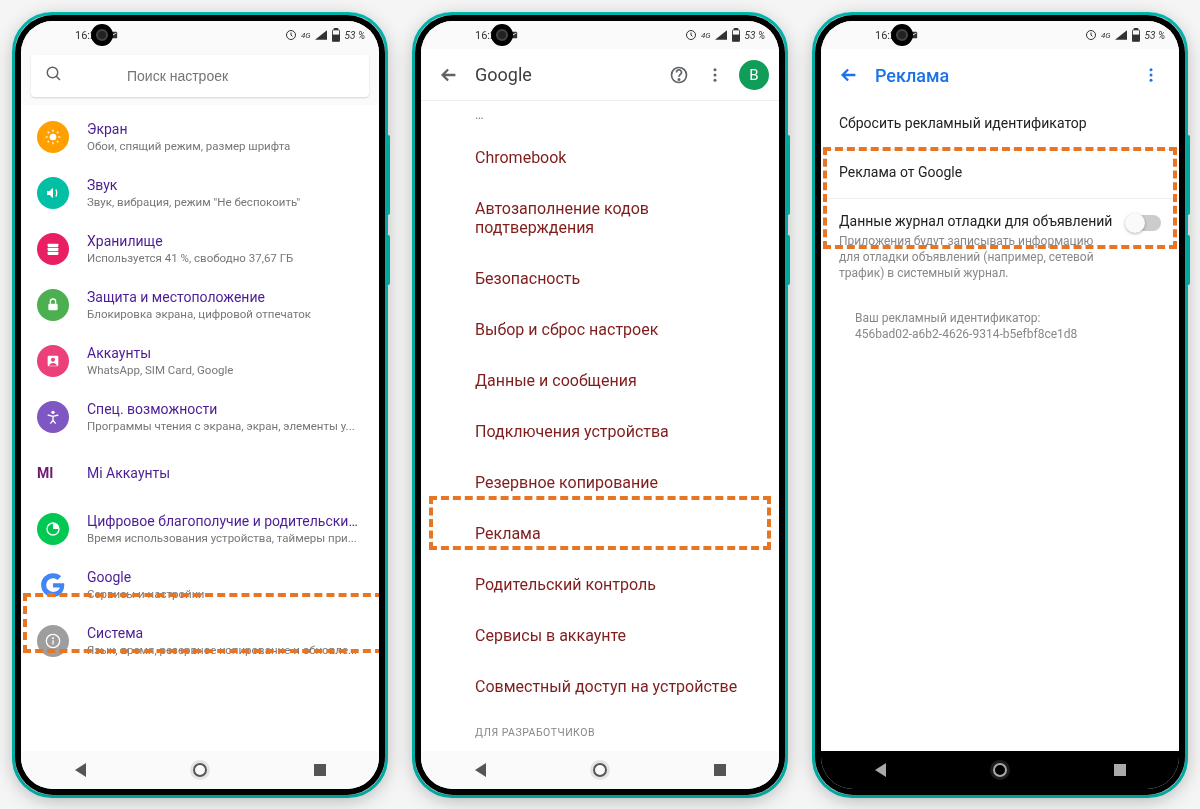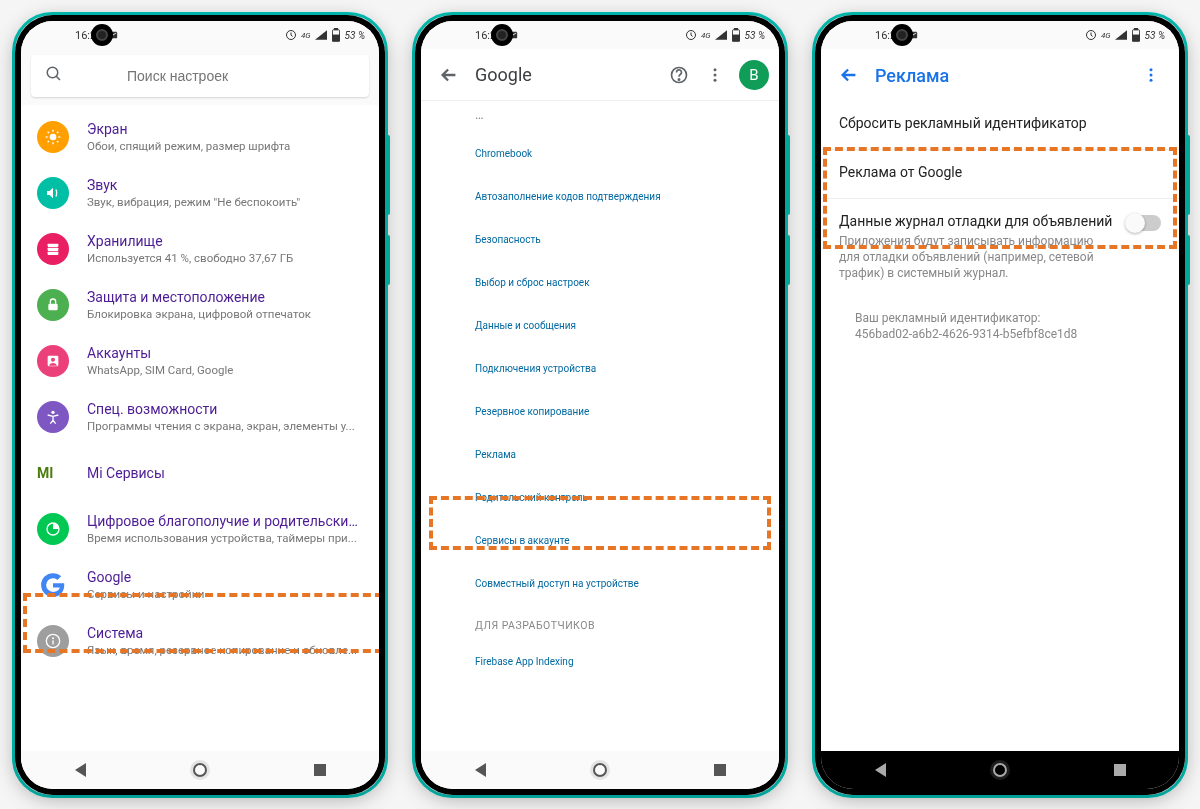--- a/index.html
+++ b/index.html
@@ -115,21 +115,21 @@
   }
   .setting-text { flex: 1; overflow: hidden; }
   .setting-title { font-size: 14px; color: #4c1d95; line-height: 1.3; white-space: nowrap; overflow: hidden; text-overflow: ellipsis;}
   .setting-sub { font-size: 11.5px; color: #777; line-height: 1.3; white-space: nowrap; overflow: hidden; text-overflow: ellipsis;}
   .ic-display { background: #ffa000; }
   .ic-sound { background: #00bfa5; }
   .ic-storage { background: #e91e63; }
   .ic-security { background: #4caf50; }
   .ic-accounts { background: #ec407a; }
   .ic-access { background: #7e57c2; }
-  .mi-logo { color: #4d7c0f; font-weight: bold; font-size: 14px; width: 32px; text-align: left; margin-right: 18px;}
+  .mi-logo { color: #701a75; font-weight: bold; font-size: 14px; width: 32px; text-align: left; margin-right: 18px;}
   .ic-wellbeing { background: #00c853; }
   .ic-google { background: #fff; border: none; }
   .ic-system { background: #9e9e9e; }
 
   
   .header2 {
     height: 52px;
     display: flex;
     align-items: center;
     padding: 0 10px;
@@ -137,22 +137,22 @@
     border-bottom: 1px solid #eee;
   }
   .back-btn { width: 36px; display: flex; align-items: center; justify-content: center; color: #5f6368;}
   .header-title { font-size: 18px; color: #3c4043; margin-left: 8px; }
   .header-spacer { flex: 1; }
   .header-icon { width: 36px; display: flex; align-items: center; justify-content: center; color: #5f6368;}
   .avatar { width: 30px; height: 30px; border-radius: 50%; background: #0f9d58; color: #fff; display: flex; align-items: center; justify-content: center; font-size: 15px; margin-left: 6px;}
   .google-list { flex: 1; overflow-y: auto; }
   .g-row {
     padding: 16px 20px 16px 54px;
-    font-size: 10px;
-    color: #0369a1;
+    font-size: 16px;
+    color: #7f1d1d;
     position: relative;
   }
   .g-section {
     padding: 14px 20px 8px 54px;
     font-size: 10.5px;
     color: #888;
     text-transform: uppercase;
     letter-spacing: 0.5px;
   }
   .g-row.truncated { color: #888; padding-top: 6px; padding-bottom: 10px; font-size: 13px;}
@@ -339,21 +339,21 @@
               </svg>
             </div>
           <div class="setting-text">
               <div class="setting-title">Спец. возможности</div>
               <div class="setting-sub">Программы чтения с экрана, экран, элементы у...</div>
             </div>
         </div>
         <div class="setting-row">
           <div class="mi-logo">MI</div>
           <div class="setting-text">
-              <div class="setting-title">Mi Сервисы</div>
+              <div class="setting-title">Mi Аккаунты</div>
             </div>
         </div>
         <div class="setting-row">
           <div class="setting-icon ic-wellbeing">
               <svg width="16" height="16" viewBox="0 0 24 24" fill="currentColor">
                 <circle cx="12" cy="12" r="9" fill="none" stroke="currentColor" stroke-width="2"></circle>
                 <path d="M12 3a9 9 0 019 9h-9z"></path>
               </svg>
             </div>
           <div class="setting-text">

